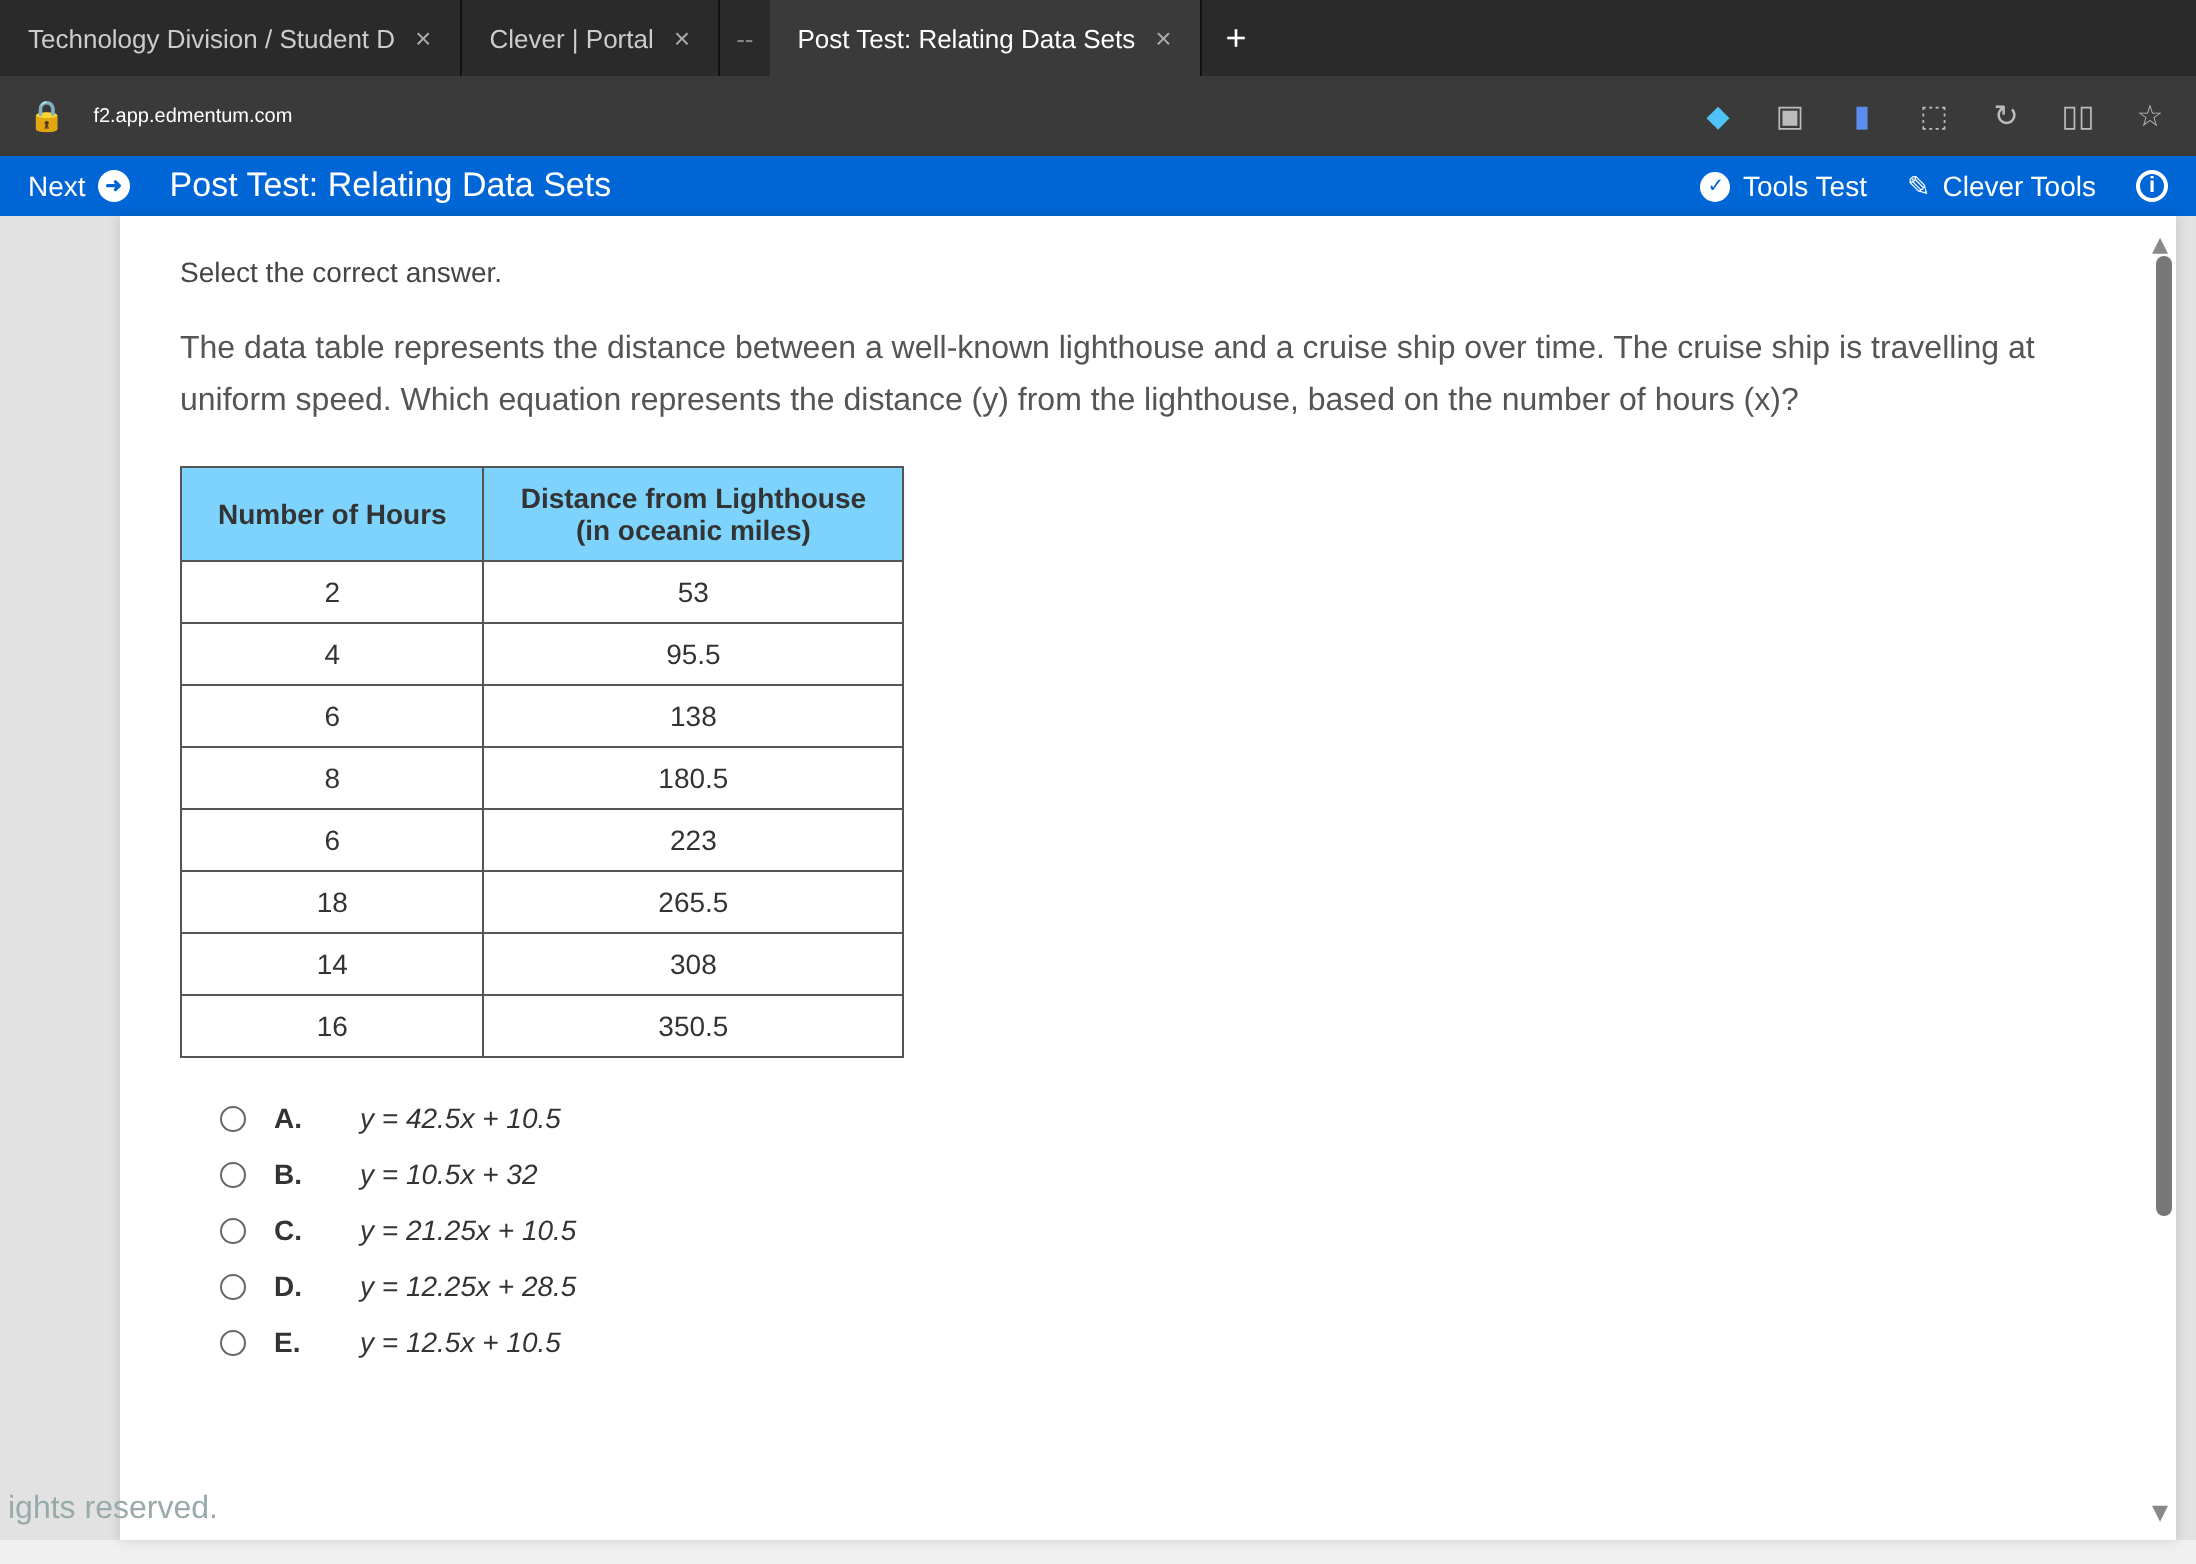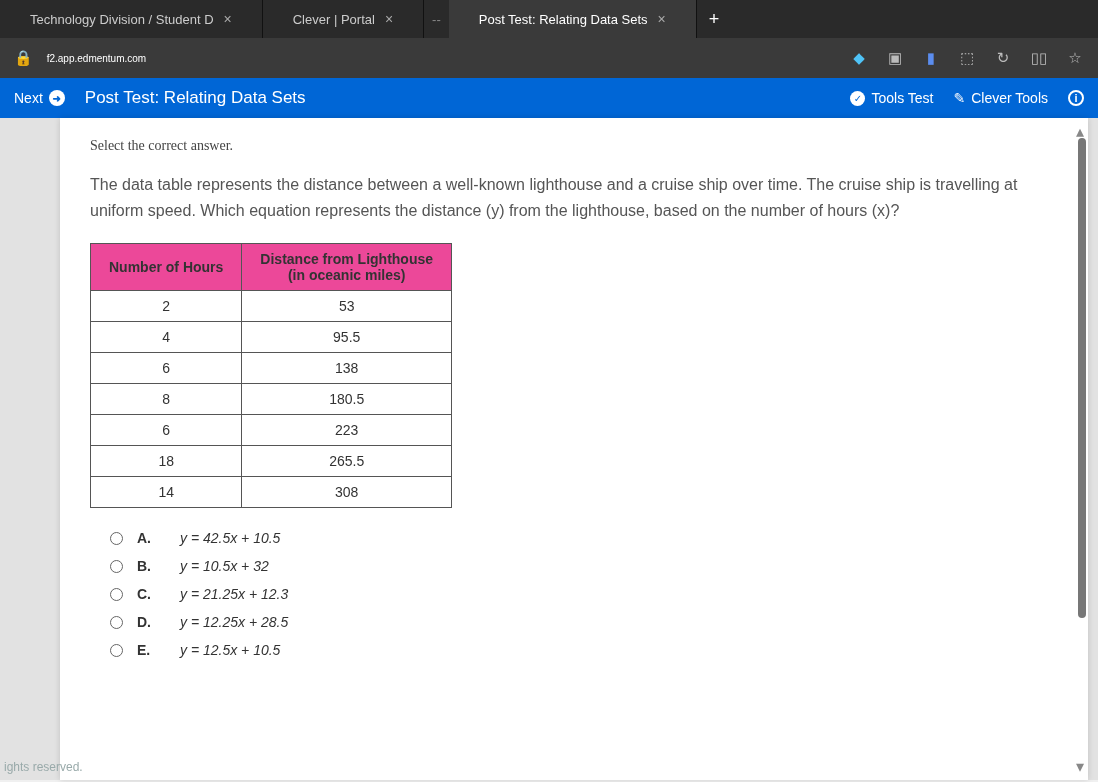--- a/index.html
+++ b/index.html
@@ -12,21 +12,21 @@
 }
 .browser-tabs {
   background: #2a2a2a;
   height: 38px;
   display: flex;
   align-items: center;
   color: #ccc;
   font-size: 13px;
 }
 .tab {
-  padding: 0 30px;
+  padding: 0 14px;
   height: 100%;
   display: flex;
   align-items: center;
   gap: 10px;
   border-right: 1px solid #111;
   cursor: pointer;
 }
 .tab.active { background: #3a3a3a; color: #fff; }
 .tab-close { color: #aaa; font-size: 14px; }
 .plus { padding: 0 12px; color: #fff; font-size: 18px; cursor: pointer; }
@@ -37,21 +37,21 @@
   align-items: center;
   padding: 0 14px;
   gap: 14px;
   color: #ddd;
 }
 .url-text { color: #fff; font-size: 10px; flex: 1; }
 .url-icons { display: flex; gap: 18px; align-items: center; }
 .url-icon { width: 18px; height: 18px; display:flex; align-items:center; justify-content:center; color:#bbb; font-size:15px; }
 .blue-header {
   background: #0066d6;
-  height: 40px;
+  height: 30px;
   display: flex;
   align-items: center;
   color: #fff;
   padding: 0 14px;
   font-size: 15px;
 }
 .next-btn { display: flex; align-items: center; gap: 6px; cursor: pointer; margin-right: 20px; font-size: 14px; }
 .circle-arrow { width:16px; height:16px; border-radius:50%; background:#fff; color:#0066d6; display:flex; align-items:center; justify-content:center; font-size:10px; font-weight:bold; }
 .header-title { font-size: 17px; flex: 1; }
 .header-right { display: flex; gap: 20px; align-items: center; font-size: 14px; }
@@ -67,40 +67,40 @@
 }
 .question-panel {
   background: #fff;
   margin: 0 0 0 60px;
   padding: 20px 30px;
   height: 100%;
   overflow-y: auto;
   box-shadow: 0 0 6px rgba(0,0,0,0.15);
   position: relative;
 }
-.instruction { color: #444; font-size: 14px; margin-bottom: 18px; font-family: Liberation Serif, serif; }
+.instruction { color: #444; font-size: 14px; margin-bottom: 18px; }
 .question-text { color: #555; font-size: 16px; line-height: 1.6; margin-bottom: 20px; }
 .data-table {
   border-collapse: collapse;
   margin-bottom: 22px;
 }
 .data-table th, .data-table td {
   border: 1px solid #555;
   padding: 7px 18px;
   text-align: center;
   font-size: 14px;
   color: #333;
 }
-.data-table th { font-weight: bold; background:#ec4899; }
+.data-table th { font-weight: bold; background:#7dd3fc; }
 .options { padding-left: 20px; }
 .option { display: flex; align-items: center; gap: 14px; margin-bottom: 12px; font-size: 14px; color: #333; cursor: pointer; }
 .radio { width: 13px; height: 13px; border: 1.5px solid #666; border-radius: 50%; flex-shrink:0; }
 .opt-letter { font-weight: bold; width: 18px; }
 .opt-eq { font-style: italic; margin-left: 11px; }
-.footer-text { position: absolute; bottom: 6px; left: 4px; color: #9aa; font-size: 12px; }
+.footer-text { position: absolute; bottom: 6px; left: 4px; color: #9aa; font-size: 16px; }
 .scroll-up { position:absolute; top:4px; right:4px; color:#888; cursor:pointer; }
 .scroll-down { position:absolute; bottom:4px; right:4px; color:#888; cursor:pointer; }
 .scrollbar { position:absolute; right:2px; top:20px; width:8px; height:480px; background:#777; border-radius:4px; }
 .lock-icon { color:#ccc; font-size:15px; }
 </style>
 </head>
 <body>
 
 <div class="browser-tabs">
   <div class="tab">
@@ -196,38 +196,42 @@
             <td>223</td>
           </tr>
           <tr>
             <td>18</td>
             <td>265.5</td>
           </tr>
           <tr>
             <td>14</td>
             <td>308</td>
           </tr>
+          <tr>
+            <td>16</td>
+            <td>350.5</td>
+          </tr>
         </tbody>
     </table>
 
     <div class="options" id="options-list">
         <div class="option">
           <span class="radio"></span>
           <span class="opt-letter">A.</span>
           <span class="opt-eq">y = 42.5x + 10.5</span>
         </div>
         <div class="option">
           <span class="radio"></span>
           <span class="opt-letter">B.</span>
           <span class="opt-eq">y = 10.5x + 32</span>
         </div>
         <div class="option">
           <span class="radio"></span>
           <span class="opt-letter">C.</span>
-          <span class="opt-eq">y = 21.25x + 12.3</span>
+          <span class="opt-eq">y = 21.25x + 10.5</span>
         </div>
         <div class="option">
           <span class="radio"></span>
           <span class="opt-letter">D.</span>
           <span class="opt-eq">y = 12.25x + 28.5</span>
         </div>
         <div class="option">
           <span class="radio"></span>
           <span class="opt-letter">E.</span>
           <span class="opt-eq">y = 12.5x + 10.5</span>

